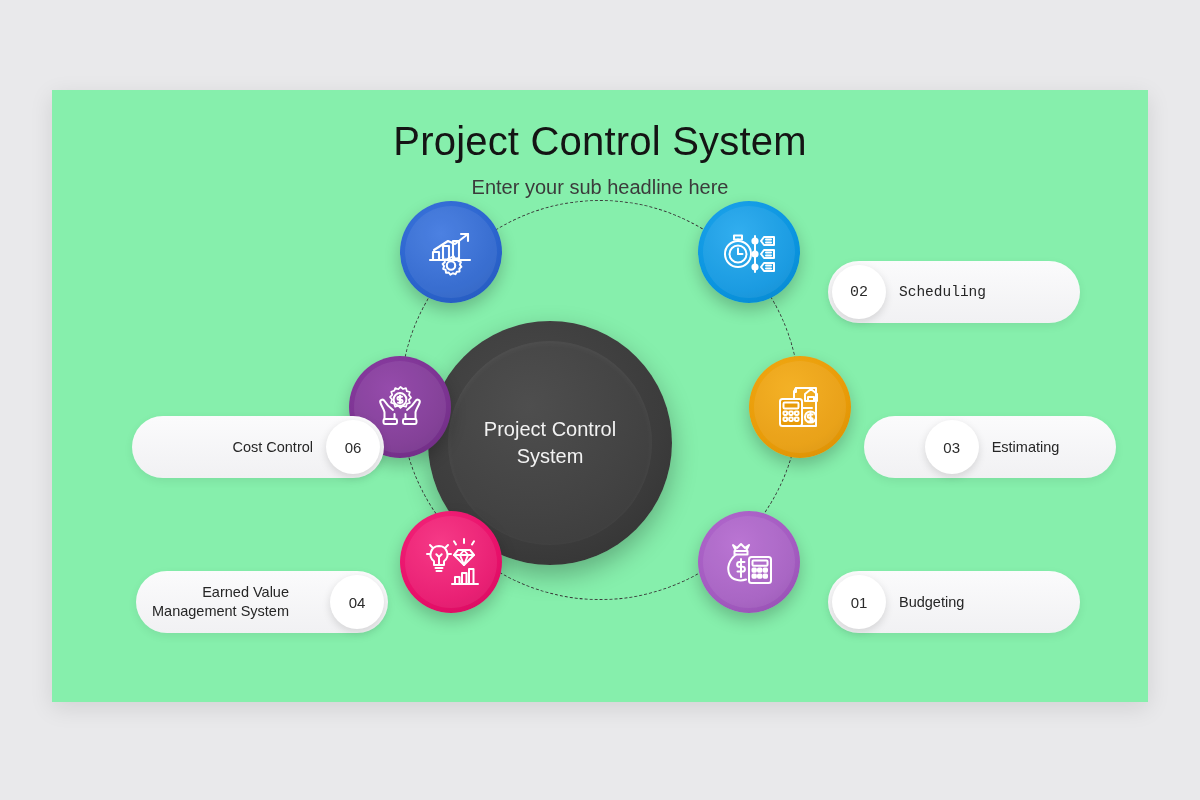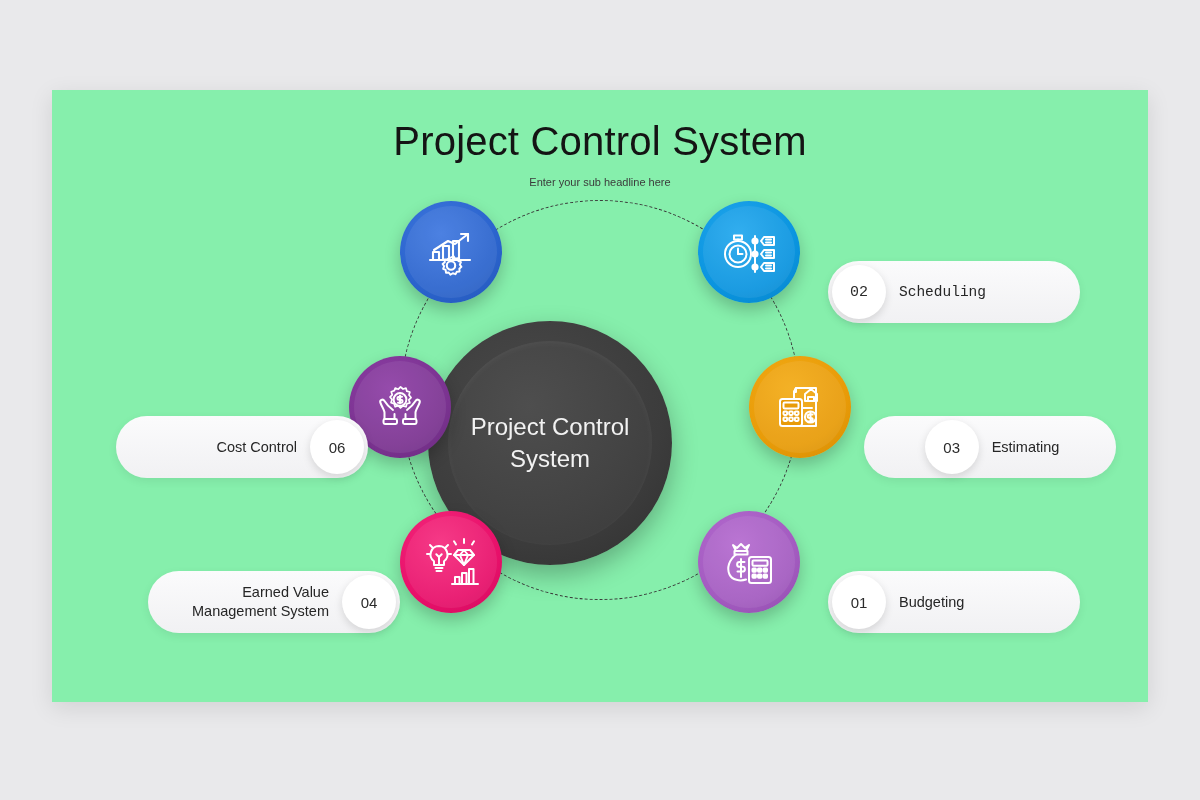--- a/index.html
+++ b/index.html
@@ -21,21 +21,21 @@
     box-shadow: 0 6px 22px rgba(0,0,0,0.10);
   }
 
   
   #title-block { position: absolute; left: 0; top: 28px; width: 100%; text-align: center; }
   #page-title {
     font-size: 40px; font-weight: 400; color: #141414;
     letter-spacing: .2px; line-height: 1.15;
   }
   #page-subtitle {
-    margin-top: 12px; font-size: 11px; color: #3b3b3b; font-weight: 400;
+    margin-top: 12px; font-size: 20px; color: #3b3b3b; font-weight: 400;
   }
 
   
   #diagram {
     position: absolute; left: 0; top: 0; width: 1096px; height: 612px;
   }
 
   
   #orbit {
     position: absolute;
@@ -55,21 +55,21 @@
     box-shadow: 0 10px 26px rgba(0,0,0,0.28);
     display: flex; align-items: center; justify-content: center;
   }
   #hub-inner {
     width: 204px; height: 204px; border-radius: 50%;
     background: radial-gradient(circle at 40% 32%, #4e4e4e 0%, #434343 58%, #3a3a3a 100%);
     box-shadow: inset 0 2px 6px rgba(255,255,255,0.05);
     display: flex; align-items: center; justify-content: center;
   }
   #hub-label {
-    color: #f2f2f2; font-size: 24px; line-height: 1.35;
+    color: #f2f2f2; font-size: 20px; line-height: 1.35;
     text-align: center; font-weight: 400; white-space: pre-line;
   }
 
   
   .node {
     position: absolute;
     width: 102px; height: 102px; border-radius: 50%;
     display: flex; align-items: center; justify-content: center;
     box-shadow: 0 7px 16px rgba(0,0,0,0.22);
   }
@@ -240,25 +240,25 @@
     <div class="pill right" style="left:812px; top:326px;justify-content:center;">
       <div class="badge">03</div>
       <div class="pill-text">Estimating</div>
     </div>
 
     <div class="pill right" style="left:776px; top:481px;">
       <div class="badge">01</div>
       <div class="pill-text">Budgeting</div>
     </div>
 
-    <div class="pill left" style="left:96px; top:481px;">
+    <div class="pill left" style="left:84px; top:481px;gap:28px;">
       <div class="pill-text">Earned Value
 Management System</div>
       <div class="badge">04</div>
     </div>
 
-    <div class="pill left" style="left:64px; top:326px;">
+    <div class="pill left" style="left:80px; top:326px;">
       <div class="pill-text">Cost Control</div>
       <div class="badge">06</div>
     </div>
 
   </div>
 </div>
 
 </body></html>

